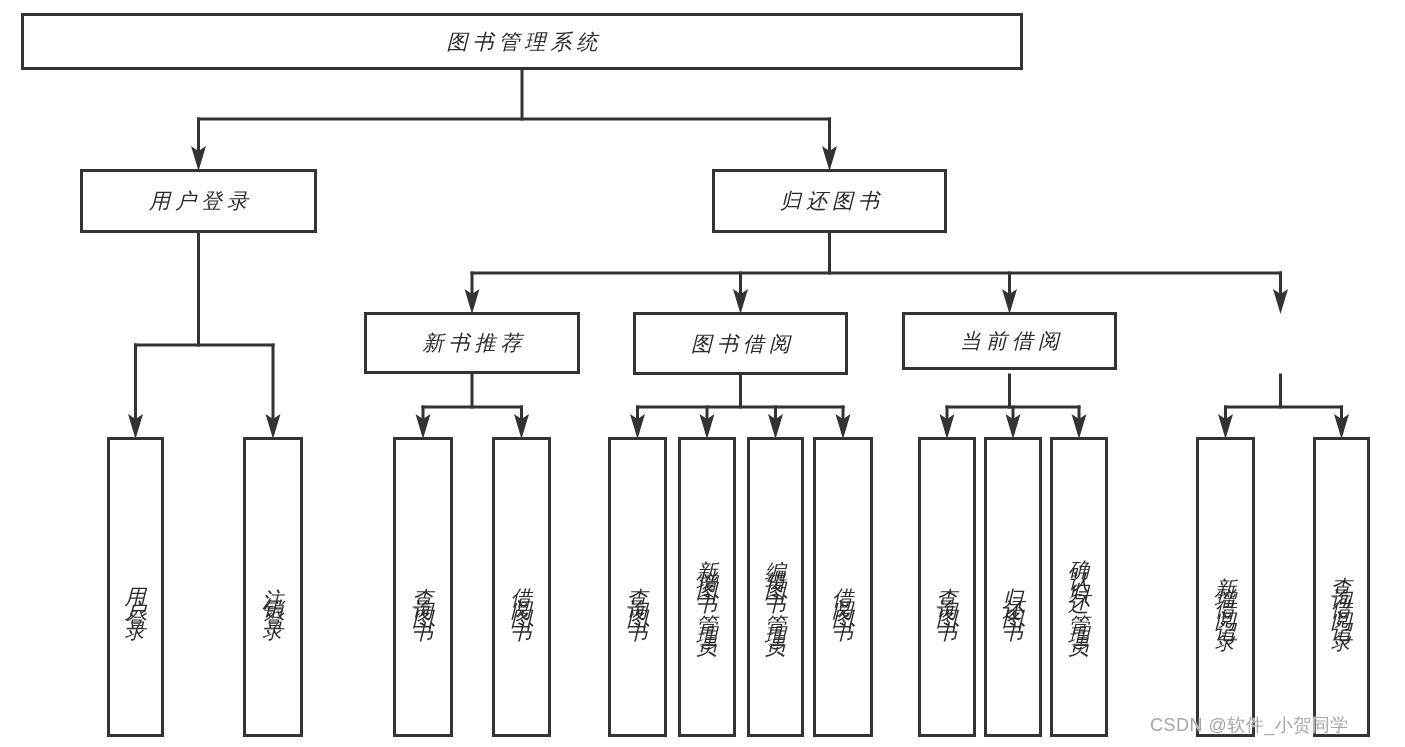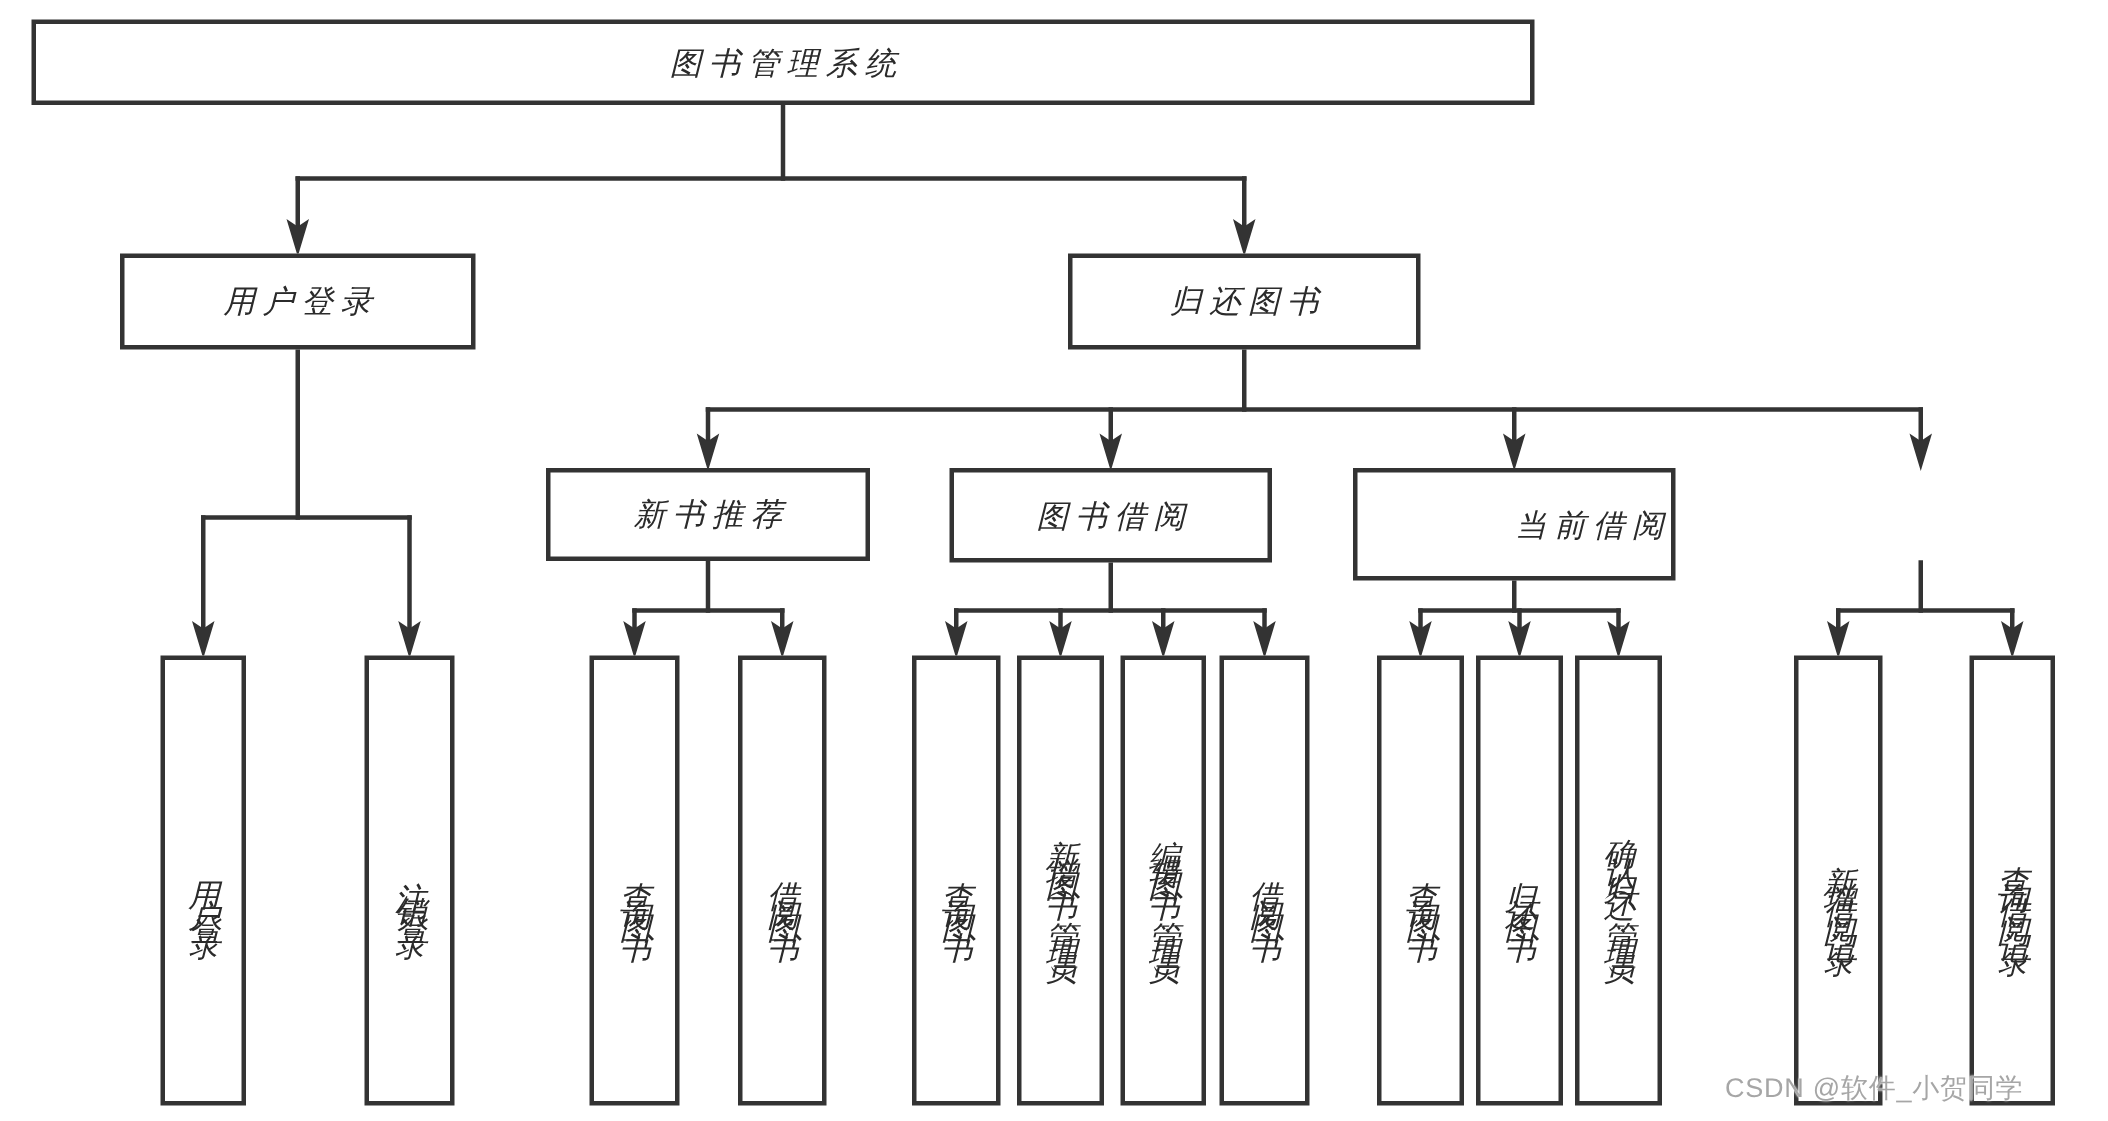--- a/index.html
+++ b/index.html
@@ -116,21 +116,21 @@
     </div>
     <div class="node h" style="left: 712px; top: 169px; width: 235px; height: 64px; border-color: rgb(51, 51, 51);">
       <span class="label" style="color: rgb(43, 43, 43);">归还图书</span>
     </div>
     <div class="node h" style="left: 364px; top: 312px; width: 216px; height: 62px; border-color: rgb(51, 51, 51);">
       <span class="label" style="color: rgb(43, 43, 43);">新书推荐</span>
     </div>
     <div class="node h" style="left: 633px; top: 312px; width: 215px; height: 63px; border-color: rgb(51, 51, 51);">
       <span class="label" style="color: rgb(43, 43, 43);">图书借阅</span>
     </div>
-    <div class="node h" style="left: 902px; top: 312px; width: 215px; height: 75px; border-color: rgb(51, 51, 51); justify-content: flex-end;">
+    <div class="node h" style="left: 902px; top: 312px; width: 215px; height: 58px; border-color: rgb(51, 51, 51);">
       <span class="label" style="color: rgb(43, 43, 43);">当前借阅</span>
     </div>
     <div class="node v" style="left: 107px; top: 437px; width: 57px; height: 300px; border-color: rgb(51, 51, 51);">
       <span class="label" style="color: rgb(43, 43, 43);">用户登录</span>
     </div>
     <div class="node v" style="left: 243px; top: 437px; width: 60px; height: 300px; border-color: rgb(51, 51, 51);">
       <span class="label" style="color: rgb(43, 43, 43);">注销登录</span>
     </div>
     <div class="node v" style="left: 393px; top: 437px; width: 60px; height: 300px; border-color: rgb(51, 51, 51);">
       <span class="label" style="color: rgb(43, 43, 43);">查询图书</span>

